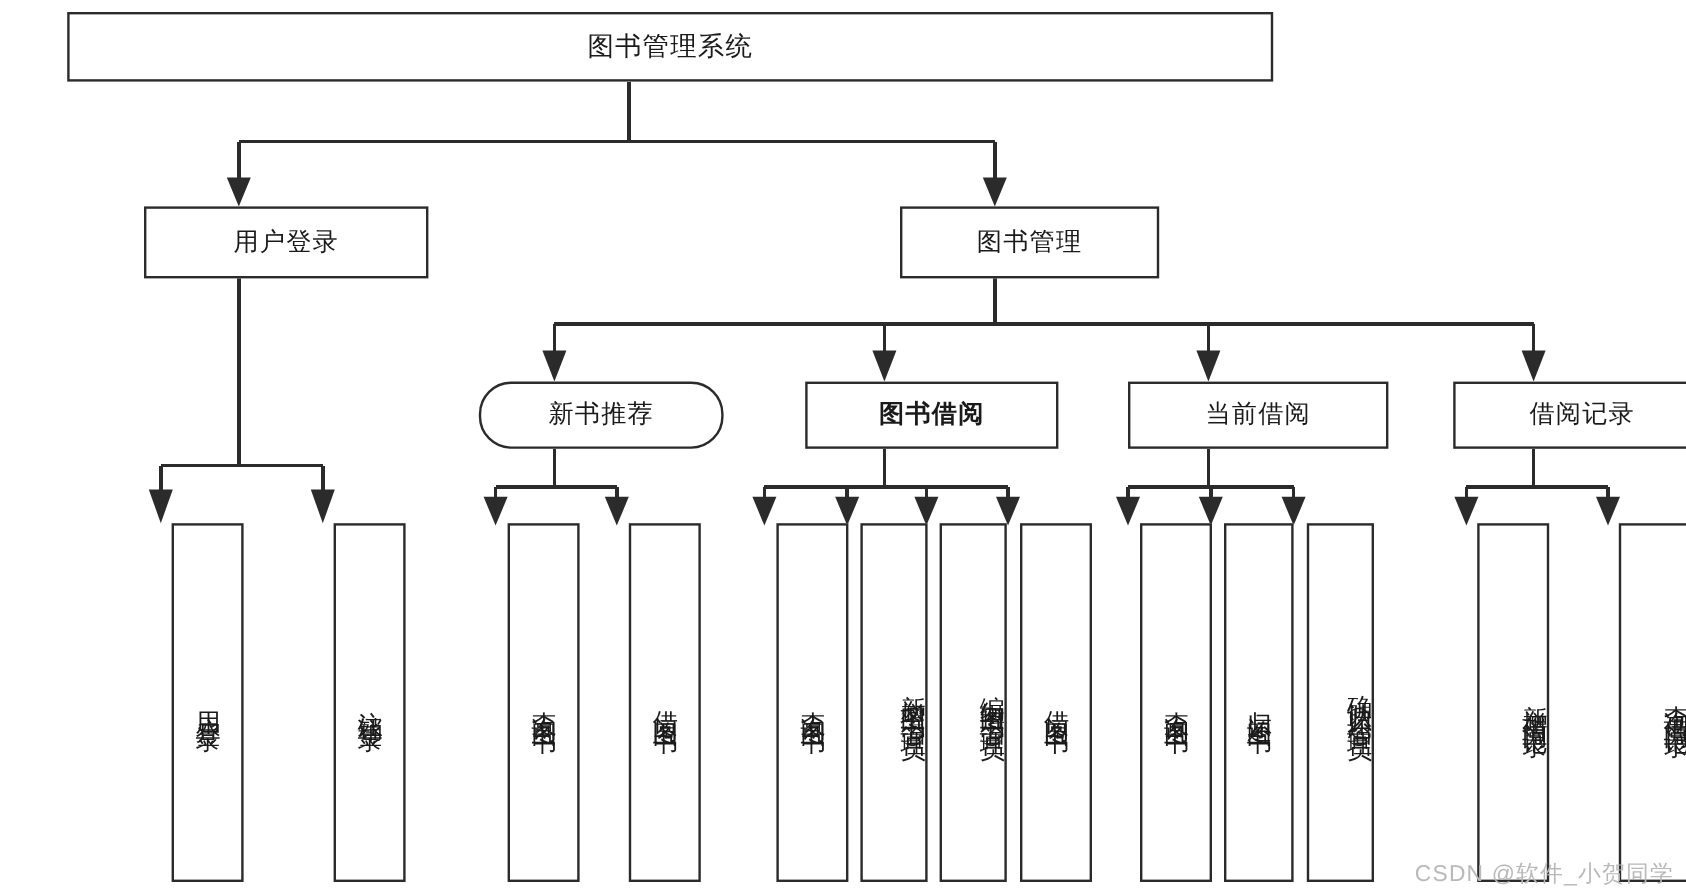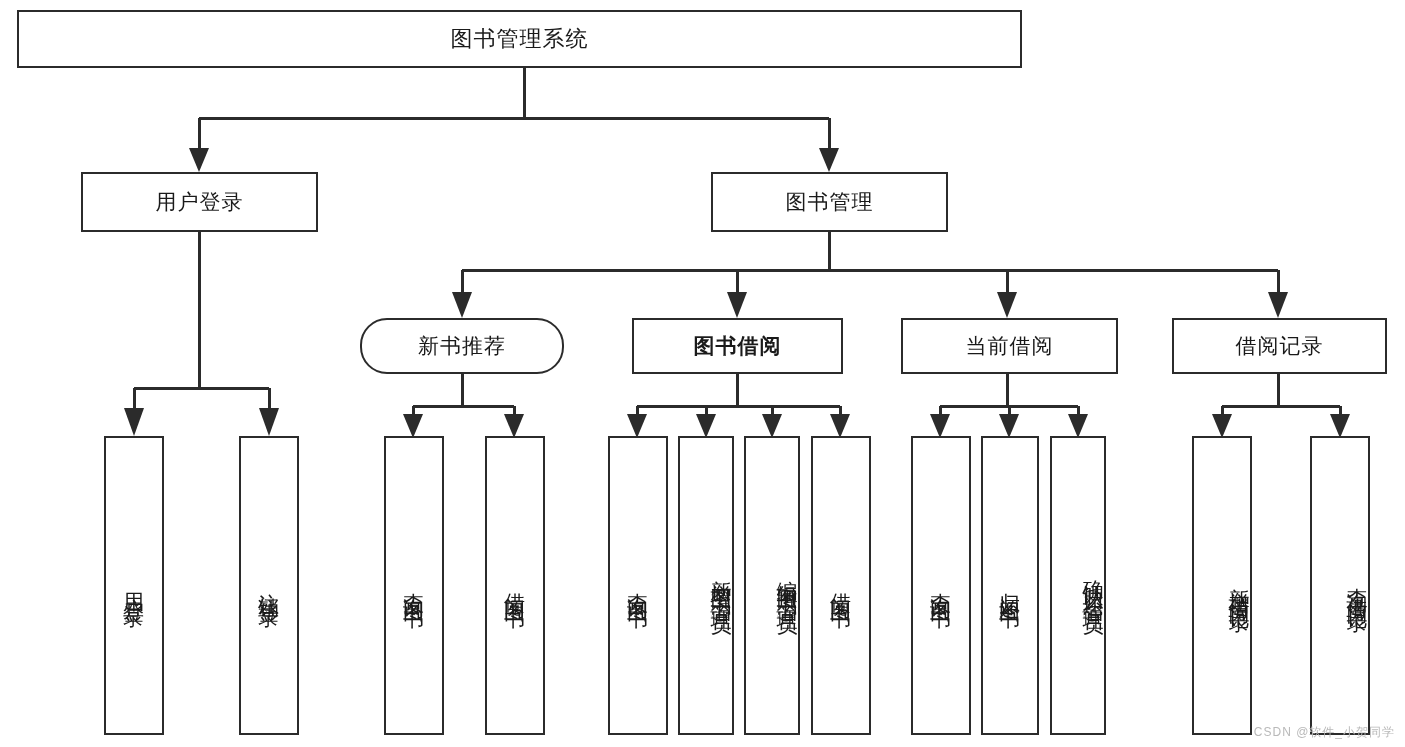--- a/index.html
+++ b/index.html
@@ -16,20 +16,21 @@
   }
   .node{
     position:absolute;
     box-sizing:border-box;
     background:#ffffff;
     border:2px solid #2b2b2b;
     display:flex;
     align-items:center;
     justify-content:center;
     color:#1a1a1a;
+    margin-left:39px;
   }
   .node-h{
     font-size:21px;
     letter-spacing:1px;
     line-height:1.1;
   }
   .node-root{font-size:22px;}
   .node-v{
     writing-mode:vertical-rl;
     text-orientation:upright;
@@ -43,21 +44,21 @@
     white-space:nowrap;
   }
   .node-v.mid{align-items:center;}
   svg.edges{
     position:absolute;left:0;top:0;width:1405px;height:747px;
     pointer-events:none;
   }
   .watermark{
     position:absolute;
     right:10px;bottom:6px;
-    font-size:12px;
+    font-size:19px;
     color:#b9b9b9;
     letter-spacing:1px;
     white-space:nowrap;
     font-family:"Liberation Sans","DejaVu Sans",sans-serif;
   }
 </style>
 </head>
 <body>
 
 <div id="diagram">
@@ -128,21 +129,21 @@
     </g>
   </svg>
 
   <div class="node node-h node-root" style="left:17px;top:10px;width:1005px;height:58px;">
     <span>图书管理系统</span>
   </div>
 
   <div class="node node-h" style="left:81px;top:172px;width:237px;height:60px;">
     <span>用户登录</span>
   </div>
-  <div class="node node-h" style="left:711px;top:172px;width:237px;height:60px;">
+  <div class="node node-h" style="left:711px;top:172px;width:216px;height:60px;">
     <span>图书管理</span>
   </div>
 
   <div class="node node-h" style="left:360px;top:318px;width:204px;height:56px;border-radius:27px;">
     <span>新书推荐</span>
   </div>
   <div class="node node-h" style="left:632px;top:318px;width:211px;height:56px;font-weight:bold;">
     <span>图书借阅</span>
   </div>
   <div class="node node-h" style="left:1172px;top:318px;width:215px;height:56px;">

